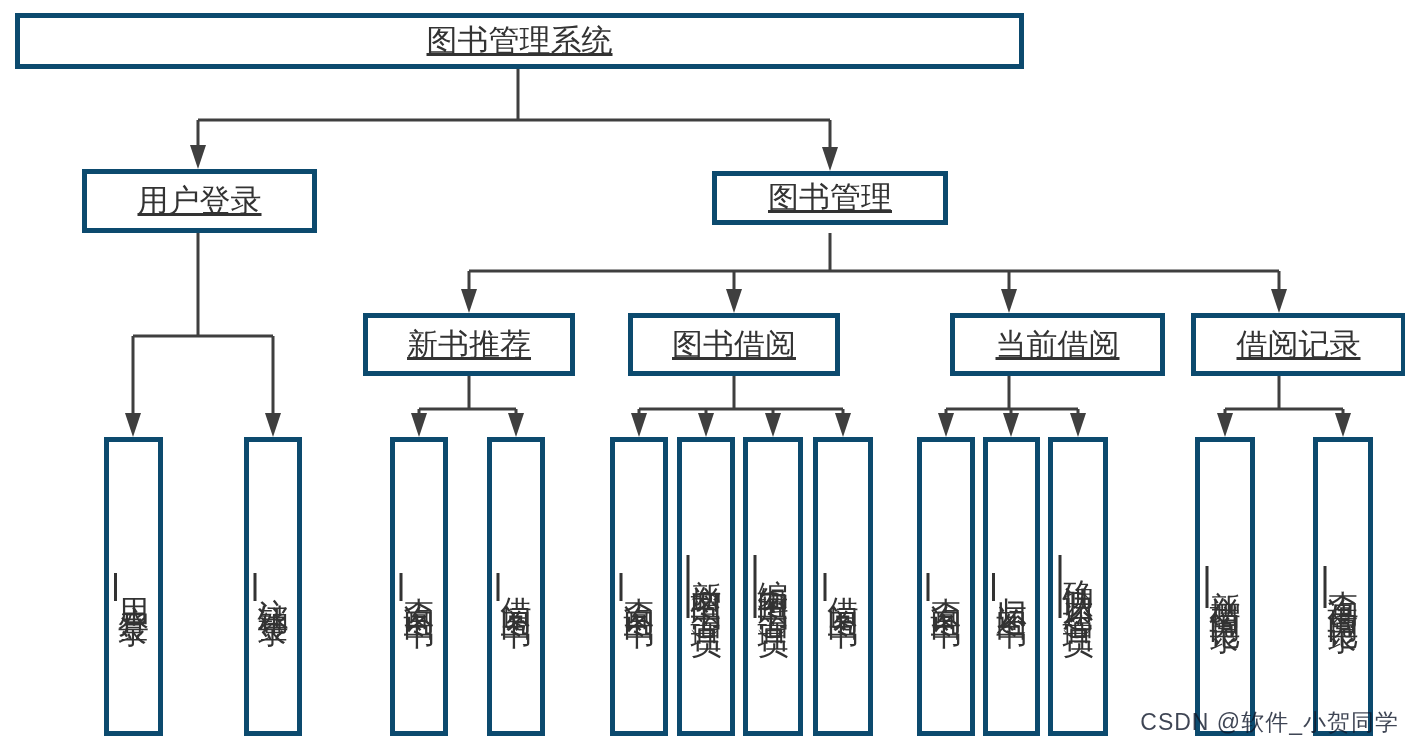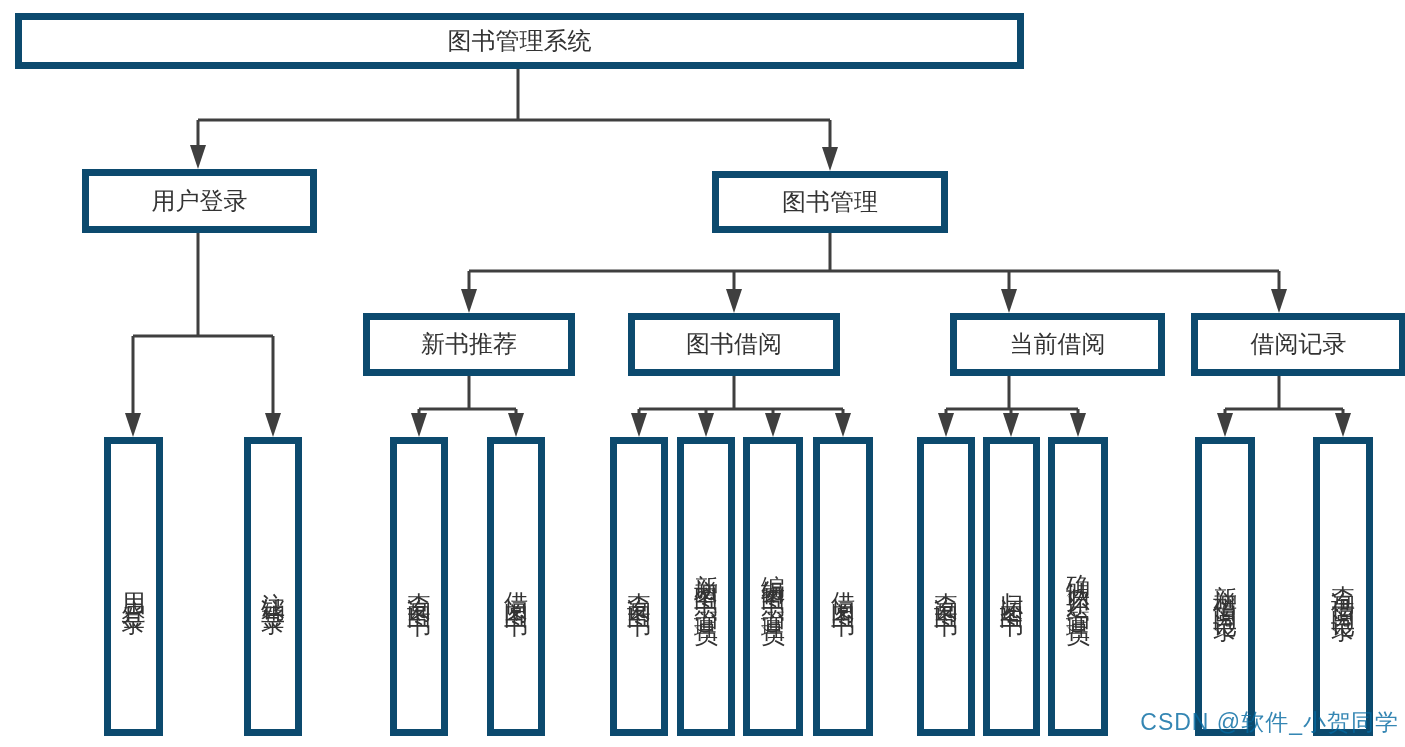--- a/index.html
+++ b/index.html
@@ -12,42 +12,43 @@
     overflow: hidden;
   }
   svg.connectors {
     position: absolute;
     left: 0; top: 0;
     width: 1405px; height: 747px;
   }
   .node {
     position: absolute;
     box-sizing: border-box;
-    border: 7px solid #0c4a6e;
+    border: 5px solid #0c4a6e;
     background: #ffffff;
     display: flex;
     align-items: center;
     justify-content: center;
     color: #333333;
-    font-size: 24px;
+    font-size: 31px;
     line-height: 1.2;
     white-space: nowrap;
+    text-decoration: underline;
   }
   .vnode .vtext {
     writing-mode: vertical-rl;
     letter-spacing: 7px;
     line-height: 1;
     white-space: normal;
   }
   .watermark {
     position: absolute;
     right: 6px;
     bottom: 9px;
     font-size: 23px;
-    color: #0369a1;
+    color: #0f172a;
     opacity: 0.8;
     letter-spacing: 1px;
     white-space: nowrap;
   }
 </style>
 </head>
 <body>
 
 <div class="canvas">
 
@@ -91,21 +92,21 @@
     </g>
   </svg>
 
   <div class="node" style="left:15px; top:13px; width:1009px; height:56px;">
     <span>图书管理系统</span>
   </div>
 
   <div class="node" style="left:82px; top:169px; width:235px; height:64px;">
     <span>用户登录</span>
   </div>
-  <div class="node" style="left:712px; top:171px; width:236px; height:62px;">
+  <div class="node" style="left:712px; top:171px; width:236px; height:54px;">
     <span>图书管理</span>
   </div>
 
   <div class="node" style="left:363px; top:313px; width:212px; height:63px;">
     <span>新书推荐</span>
   </div>
   <div class="node" style="left:628px; top:313px; width:212px; height:63px;">
     <span>图书借阅</span>
   </div>
   <div class="node" style="left:902px; top:313px; width:215px; height:63px;margin-left:48px;">

